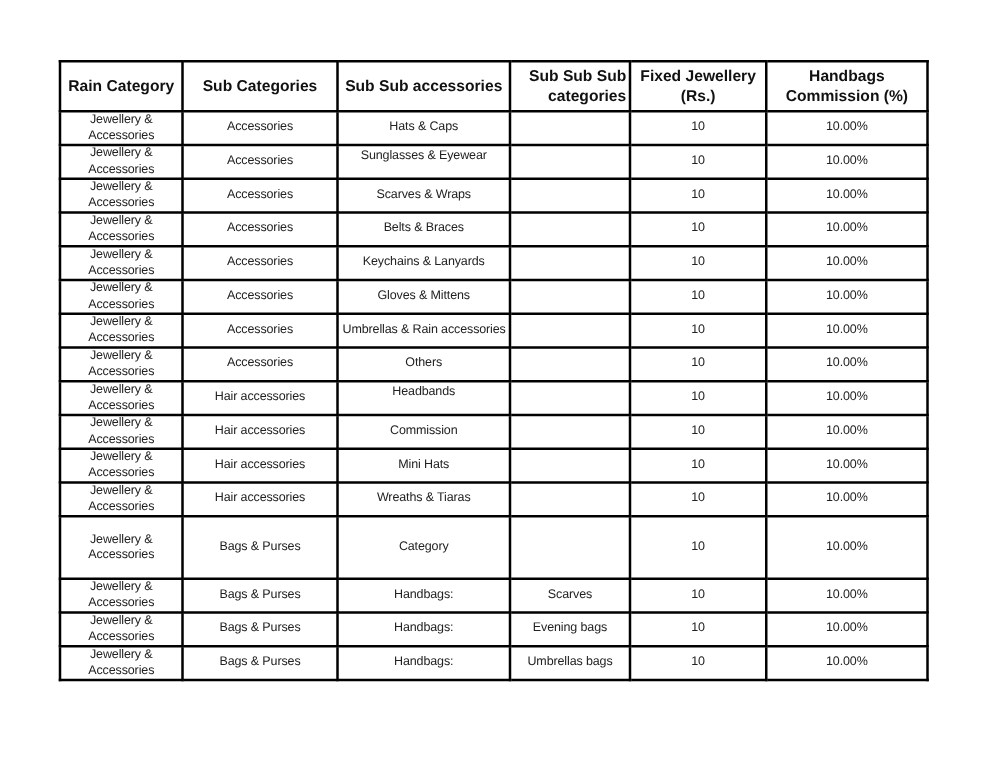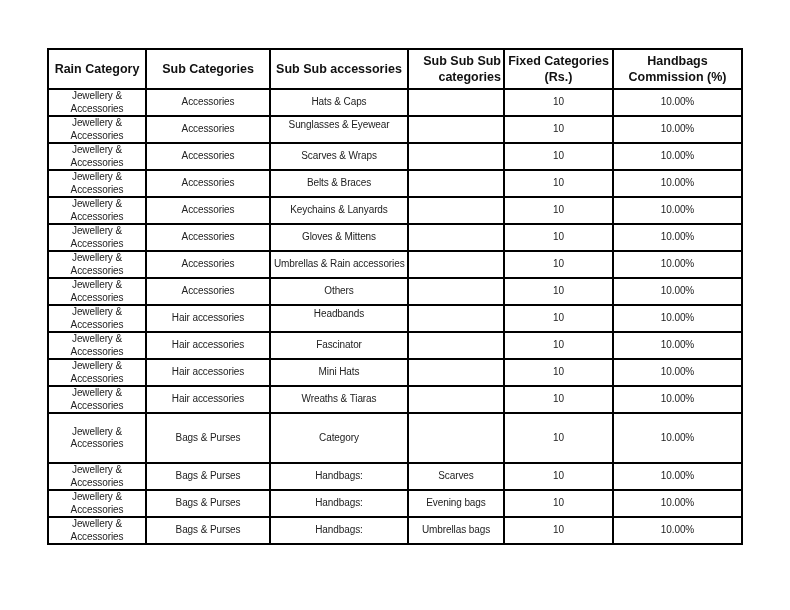--- a/index.html
+++ b/index.html
@@ -86,21 +86,21 @@
         <col style="width:109px">
         <col style="width:129px">
       </colgroup>
       <thead>
         <tr>
           <th>Rain Category</th>
           <th>Sub Categories</th>
           <th>Sub Sub accessories</th>
           <th class="align-left">Sub Sub Sub
 categories</th>
-          <th>Fixed Categories
+          <th>Fixed Jewellery
 (Rs.)</th>
           <th>Handbags
 Commission (%)</th>
         </tr>
       </thead>
       <tbody>
           <tr>
             <td>Jewellery &amp; Accessories</td>
             <td class="nowrap">Accessories</td>
             <td class="nowrap">Hats &amp; Caps</td>
@@ -168,21 +168,21 @@
             <td>Jewellery &amp; Accessories</td>
             <td class="nowrap">Hair accessories</td>
             <td class="nowrap vtop">Headbands</td>
             <td class="nowrap"></td>
             <td class="nowrap">10</td>
             <td class="nowrap">10.00%</td>
           </tr>
           <tr>
             <td>Jewellery &amp; Accessories</td>
             <td class="nowrap">Hair accessories</td>
-            <td class="nowrap">Fascinator</td>
+            <td class="nowrap">Commission</td>
             <td class="nowrap"></td>
             <td class="nowrap">10</td>
             <td class="nowrap">10.00%</td>
           </tr>
           <tr>
             <td>Jewellery &amp; Accessories</td>
             <td class="nowrap">Hair accessories</td>
             <td class="nowrap">Mini Hats</td>
             <td class="nowrap"></td>
             <td class="nowrap">10</td>

